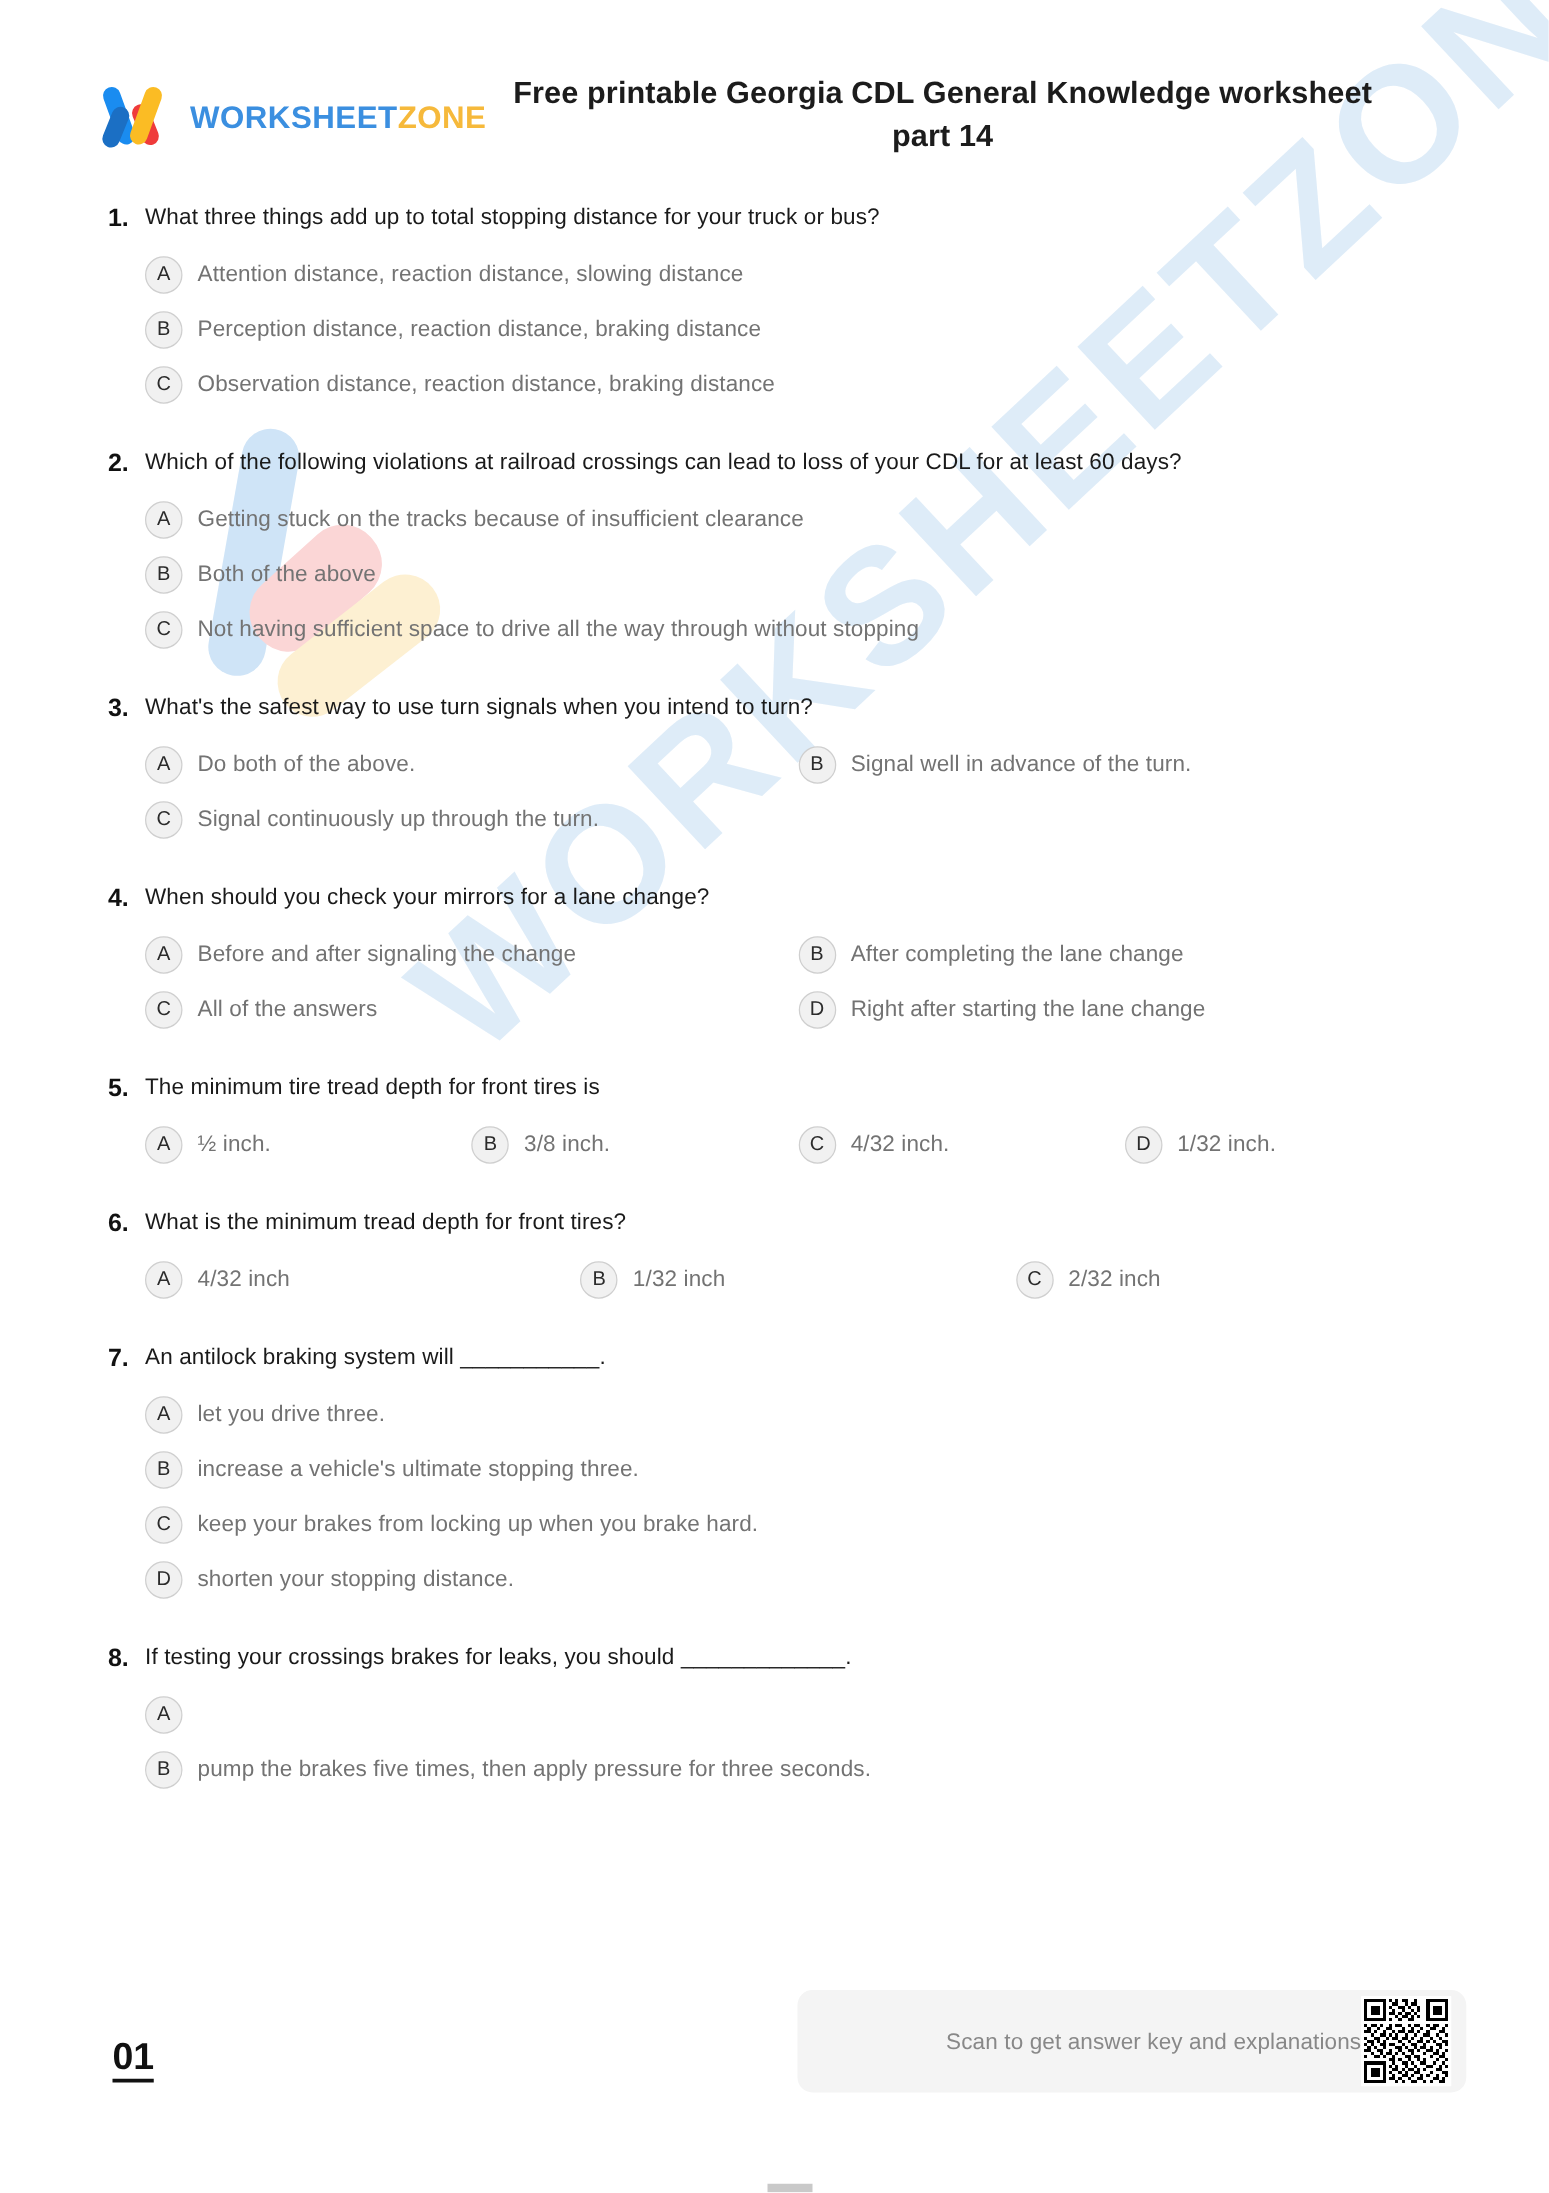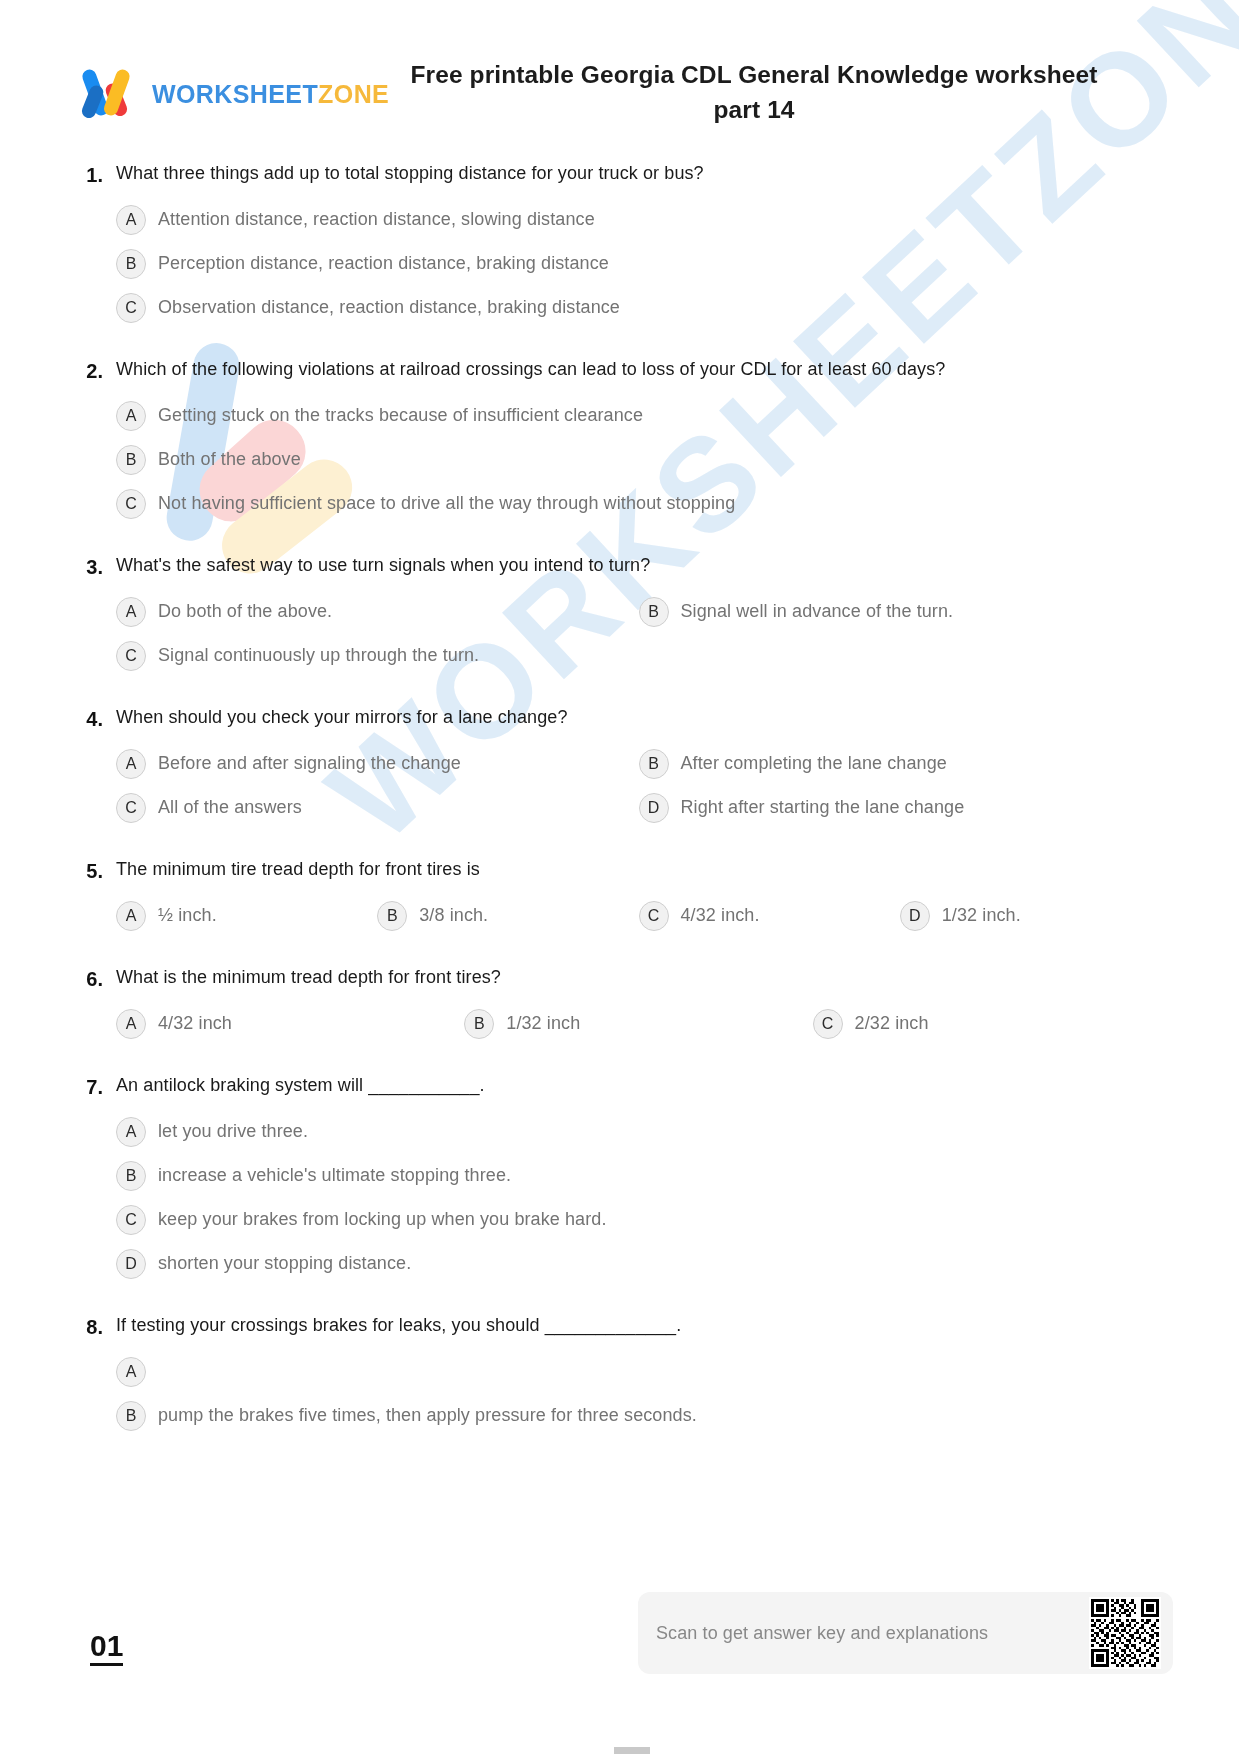--- a/index.html
+++ b/index.html
@@ -170,21 +170,21 @@
     border-radius: 12px;
     display: flex;
     align-items: center;
     justify-content: flex-end;
     padding-right: 12px;
   }
   .scan-label {
     font-size: 18px;
     color: #888;
     flex: 1;
-    text-align: left;
+    text-align: right;
     padding-left: 18px;
     letter-spacing: .1px;
   }
   .qr {
     width: 72px; height: 72px;
     background: #fff;
     flex: 0 0 auto;
   }
   .bottom-tick {
     position: absolute;

